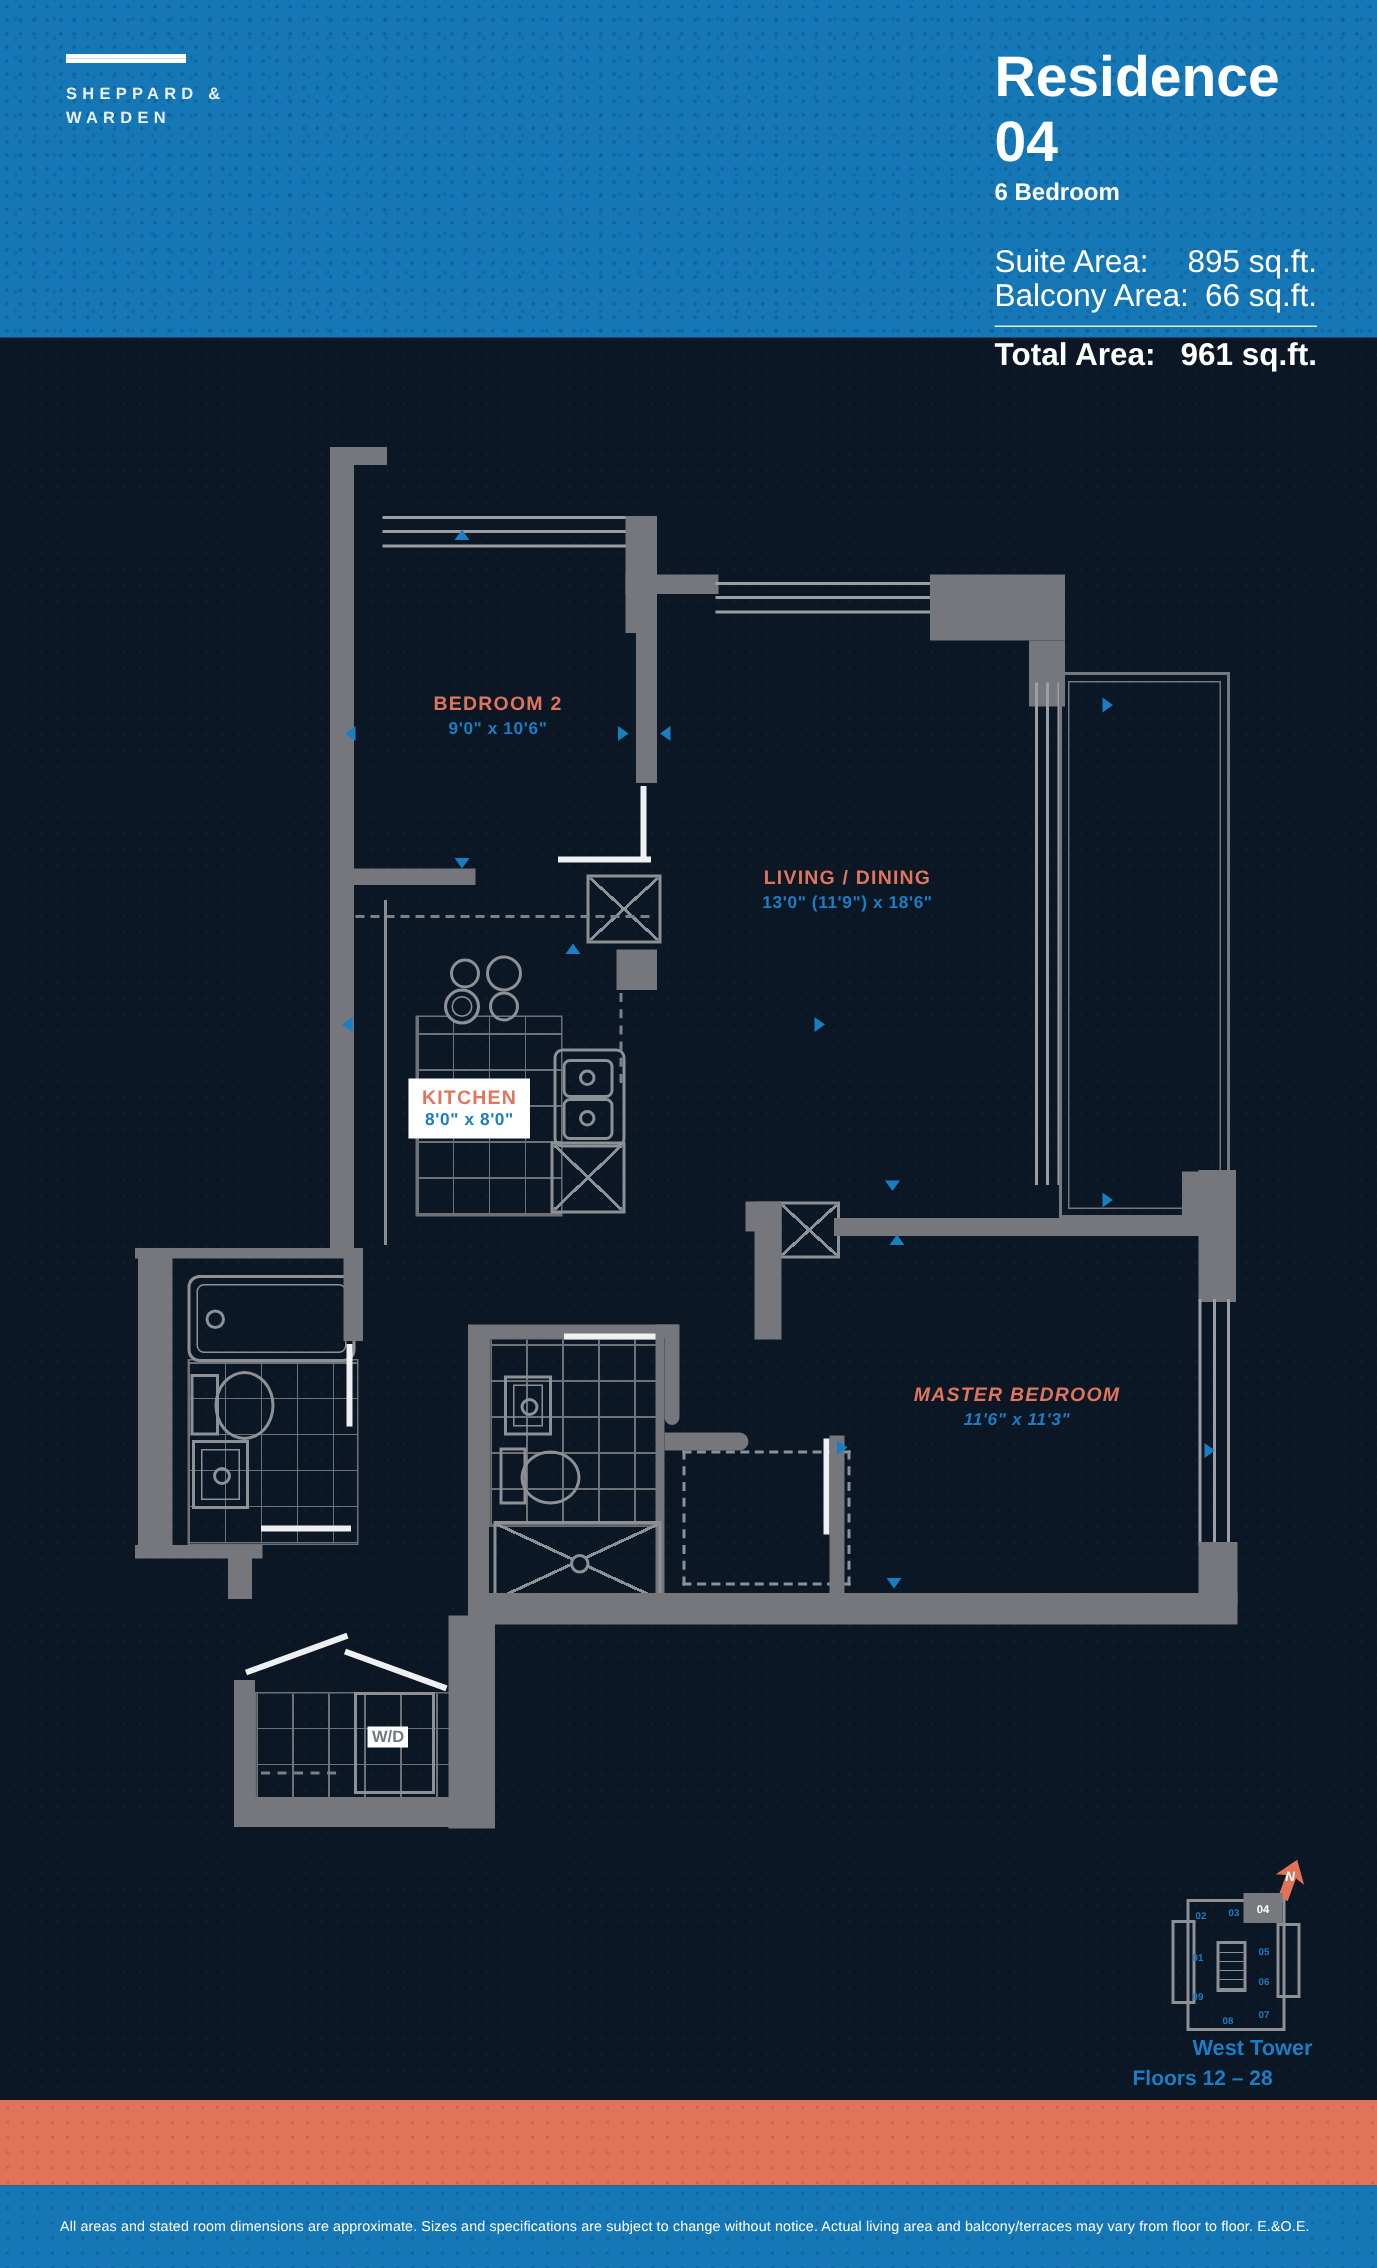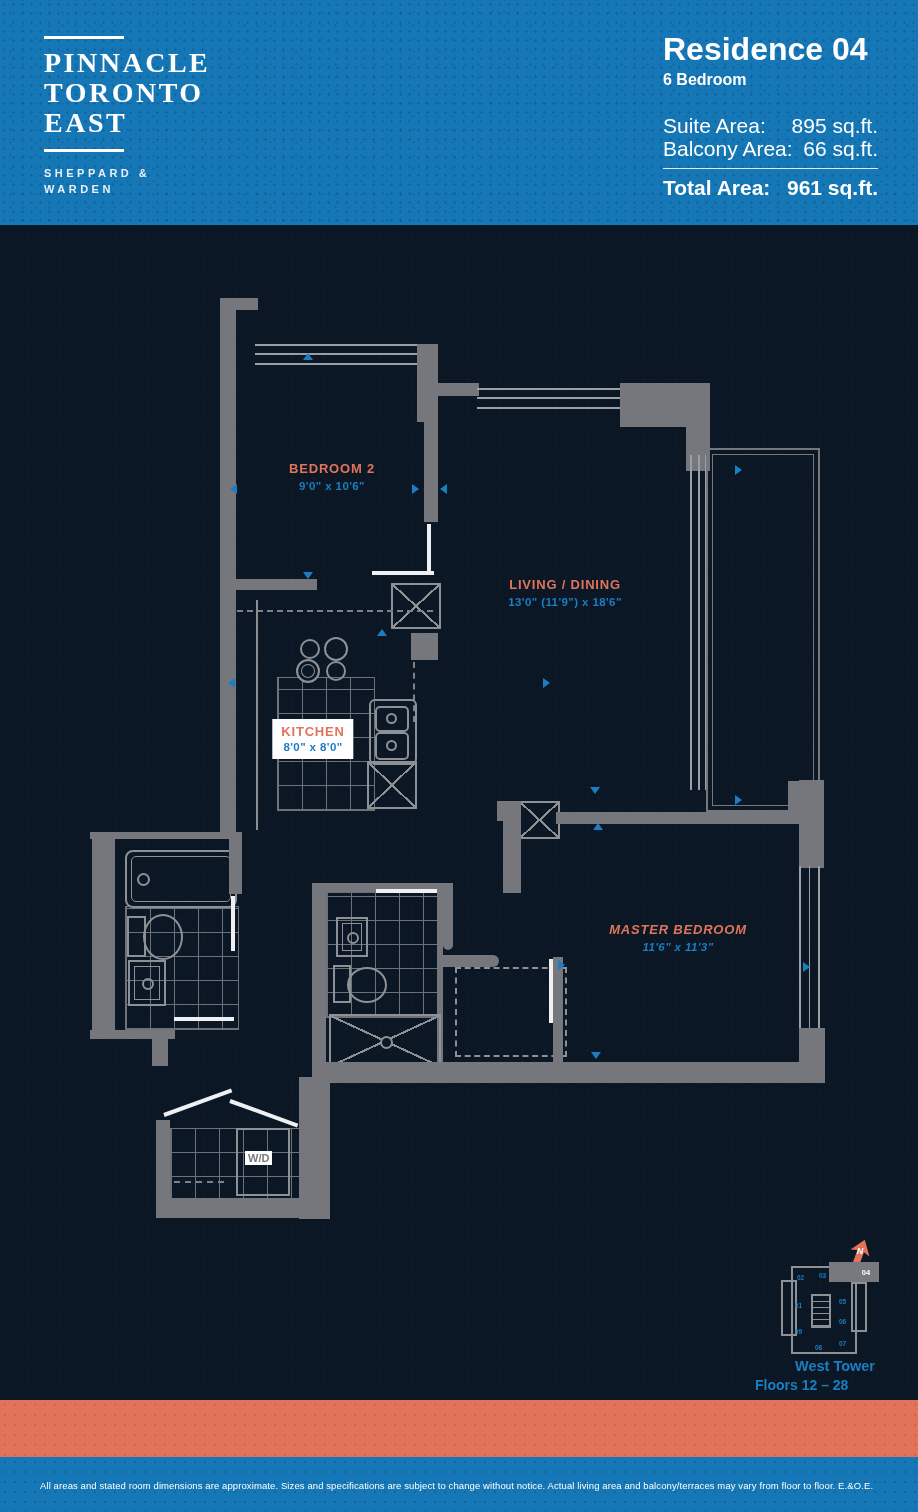--- a/index.html
+++ b/index.html
@@ -11,21 +11,21 @@
   .header{position:absolute;left:0;top:0;width:918px;height:225px;background-color:#1577b6;
         background-image:radial-gradient(rgba(8,55,95,.30) 1px,transparent 1.3px),
                          radial-gradient(rgba(8,55,95,.18) 1px,transparent 1.3px);
         background-size:9px 9px,13px 13px;background-position:0 0,4px 6px;}
   .logo{position:absolute;left:44px;top:36px;color:#fff;}
   .rule{width:80px;height:3px;background:#fff;}
   .logo-lines{font-family:"Liberation Serif","DejaVu Serif",serif;font-weight:700;
         font-size:28px;letter-spacing:2.5px;line-height:30px;margin:9px 0 11px;}
   .logo-sub{font-size:11px;letter-spacing:3.5px;line-height:16px;margin-top:13px;color:#e8f1f8;font-weight:700;}
   .resinfo{position:absolute;left:663px;top:31px;width:215px;color:#fff;}
-  .res-title{font-size:32px;font-weight:700;}
+  .res-title{font-size:38px;font-weight:700;}
   .res-sub{font-size:16px;font-weight:700;margin-top:3px;}
   .area-rows{margin-top:25px;font-size:21px;}
   .arow{display:flex;justify-content:space-between;line-height:23px;}
   .total-rule{height:1px;background:rgba(255,255,255,.85);margin:8px 0 7px;}
   .arow.total{font-weight:700;}
   
   .main{position:absolute;left:0;top:225px;width:918px;height:1175px;}
   .w{position:absolute;background:#75777c;}
   .door{position:absolute;background:#eef0f2;}
   .win-h{position:absolute;border-top:2px solid #9b9ea3;border-bottom:2px solid #9b9ea3;
@@ -67,45 +67,40 @@
   .kitchen-box{background:#fff;padding:5px 9px 6px;}
   .kitchen-box .rdims{margin-top:2px;}
   .wd-box{position:absolute;background:#fff;color:#77797e;font-weight:700;font-size:11px;padding:1px 3px;}
   
   .kp{position:absolute;left:755px;top:1013px;width:160px;height:165px;}
   .kp-n{position:absolute;left:92px;top:0;width:26px;height:30px;}
   .kp-n .nl{position:absolute;left:5px;top:8px;width:16px;text-align:center;color:#fff;font-weight:700;font-size:9px;font-style:italic;}
   .kpb{position:absolute;left:24px;top:24px;width:94px;height:94px;}
   .kpu{position:absolute;color:#1b7ec2;font-weight:700;font-size:6.5px;}
   .kp-hl{position:absolute;left:50px;top:0;width:26px;height:20px;background:#77797e;color:#fff;
-         font-weight:700;font-size:7.5px;display:flex;align-items:center;justify-content:center;padding-left:24px;}
+         font-weight:700;font-size:7.5px;display:flex;align-items:center;justify-content:center;}
   .kp-core{position:absolute;left:32px;top:32px;width:16px;height:30px;border:2px solid #8d9095;
          background-image:repeating-linear-gradient(0deg,#8d9095 0 1px,transparent 1px 6px);}
   .kp-tower{position:absolute;left:0;top:120px;width:160px;text-align:center;color:#1b7ec2;font-weight:700;font-size:14.5px;}
   .kp-floors{position:absolute;left:0;top:139px;width:160px;text-align:left;color:#1b7ec2;font-size:14px;font-weight:bold;}
   
   .stripe{position:absolute;left:0;top:1400px;width:918px;height:57px;background-color:#e0735a;
         background-image:radial-gradient(rgba(160,65,40,.25) 1px,transparent 1.3px);background-size:10px 10px;}
   .footer{position:absolute;left:0;top:1457px;width:918px;height:55px;background-color:#1577b6;
         background-image:radial-gradient(rgba(8,55,95,.25) 1px,transparent 1.3px);background-size:10px 10px;}
   .footer p{position:absolute;left:40px;top:50%;transform:translateY(-50%);margin:0;color:#fff;font-size:9.5px;letter-spacing:.1px;}
 </style>
 </head>
 <body>
 
 <div class="page">
 
   <header class="header">
     <div class="logo">
       <div class="rule"></div>
-      <div class="logo-lines">
-        <div>PINNACLE</div>
-        <div>TORONTO</div>
-        <div>EAST</div>
-      </div>
       <div class="rule"></div>
       <div class="logo-sub">
         <div>SHEPPARD &amp;</div>
         <div>WARDEN</div>
       </div>
     </div>
     <div class="resinfo">
       <div class="res-title">Residence 04</div>
       <div class="res-sub">6 Bedroom</div>
       <div class="area-rows">

